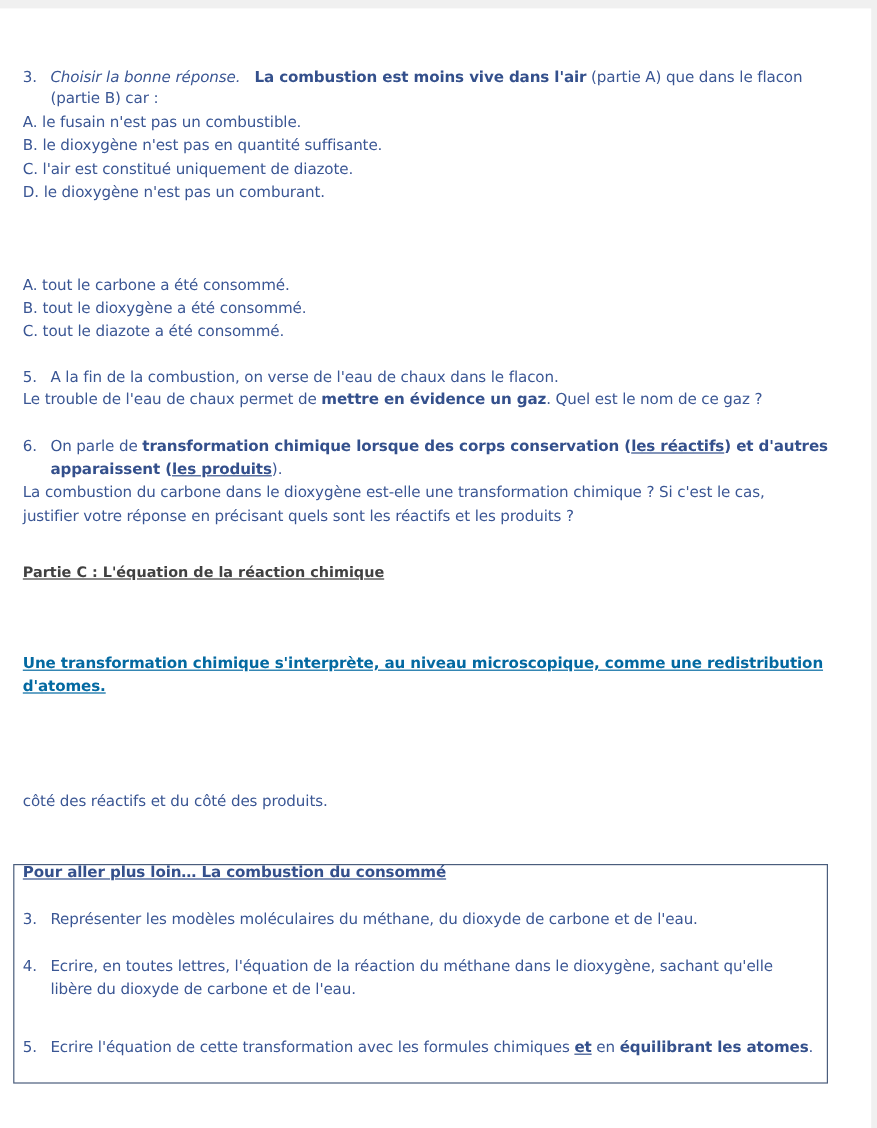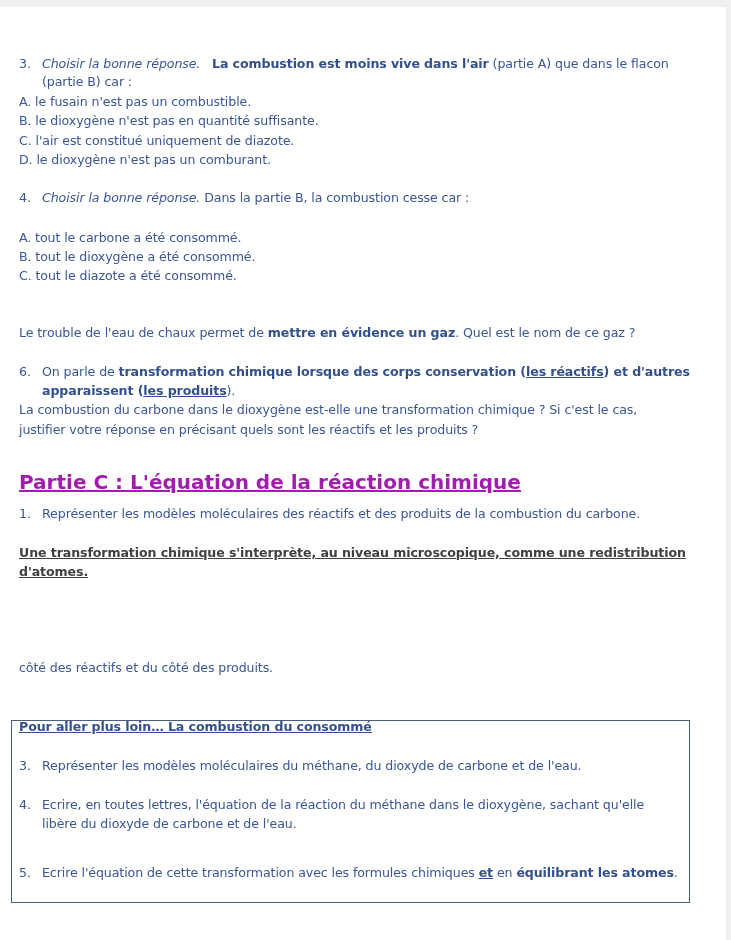--- a/index.html
+++ b/index.html
@@ -16,25 +16,25 @@
   .t {
     position:absolute; left:19px; color:#3a5694;
     font-size:12.6px; line-height:17px; white-space:nowrap;
     letter-spacing:-0.1px;
   }
   .ind { left:42px; }
   .b { font-weight:bold; color:#34508c; }
   .i { font-style:italic; }
   .u { text-decoration:underline; }
   .red { color:#e0141e; font-weight:bold; }
-  .redline { color:#404040; font-weight:bold; text-decoration:underline; }
+  .redline { color:#0369a1; font-weight:bold; text-decoration:underline; }
   .num { display:inline-block; width:23px; }
   .heading {
     position:absolute; left:19px; top:463px;
-    color:#a21caf; font-weight:bold; font-size:20px;
+    color:#404040; font-weight:bold; font-size:12px;
     text-decoration:underline; white-space:nowrap;
   }
   .box {
     position:absolute; left:11px; top:713px; width:679px; height:183px;
     border:1.5px solid #4a5d7c; box-sizing:border-box;
   }
   .just { width:662px; text-align:justify; text-align-last:justify; }
 </style>
 </head>
 <body>
@@ -43,45 +43,42 @@
 
   <div class="t" style="top:48px">
     <span class="num">3.</span><span class="i">Choisir la bonne réponse.</span>&nbsp;&nbsp;&nbsp;<span class="b">La combustion est moins vive dans l'air</span><span> (partie A) que dans le flacon</span>
   </div>
   <div class="t ind" style="top:66px">(partie B) car :</div>
   <div class="t" style="top:86px">A. le fusain n'est pas un combustible.</div>
   <div class="t" style="top:105px">B. le dioxygène n'est pas en quantité suffisante.</div>
   <div class="t" style="top:125px">C. l'air est constitué uniquement de diazote.</div>
   <div class="t" style="top:144px">D. le dioxygène n'est pas un comburant.</div>
 
-  <div class="t" style="top:182px">
-    <span class="num">4.</span><span class="i">Choisir la bonne réponse.</span><span> Dans la partie B, la combustion cesse car :</span>
-  </div>
   <div class="t" style="top:222px">A. tout le carbone a été consommé.</div>
   <div class="t" style="top:241px">B. tout le dioxygène a été consommé.</div>
   <div class="t" style="top:260px">C. tout le diazote a été consommé.</div>
 
+  <div class="t" style="top:298px">
+    <span class="num">5.</span><span>A la fin de la combustion, on verse de l'eau de chaux dans le flacon.</span>
+  </div>
   <div class="t" style="top:317px">
     <span>Le trouble de l'eau de chaux permet de </span><span class="b">mettre en évidence un gaz</span><span>. Quel est le nom de ce gaz ?</span>
   </div>
 
   <div class="t" style="top:356px">
     <span class="num">6.</span><span>On parle de </span><span class="b">transformation chimique lorsque des corps conservation (</span><span class="b u">les réactifs</span><span class="b">) et d'autres</span>
   </div>
   <div class="t ind" style="top:375px">
     <span class="b">apparaissent (</span><span class="b u">les produits</span><span>).</span>
   </div>
   <div class="t" style="top:394px">La combustion du carbone dans le dioxygène est-elle une transformation chimique ? Si c'est le cas,</div>
   <div class="t" style="top:414px">justifier votre réponse en précisant quels sont les réactifs et les produits ?</div>
 
   <div class="heading">Partie C : L'équation de la réaction chimique</div>
 
-  <div class="t" style="top:498px">
-    <span class="num">1.</span><span>Représenter les modèles moléculaires des réactifs et des produits de la combustion du carbone.</span>
-  </div>
 
   <div class="t redline just" style="top:537px">Une transformation chimique s'interprète, au niveau microscopique, comme une redistribution</div>
   <div class="t redline" style="top:556px">d'atomes.</div>
 
 
   <div class="t" style="top:652px">côté des réactifs et du côté des produits.</div>
 
   <div class="box"></div>
   <div class="t b u" style="top:711px">Pour aller plus loin… La combustion du consommé</div>
 

